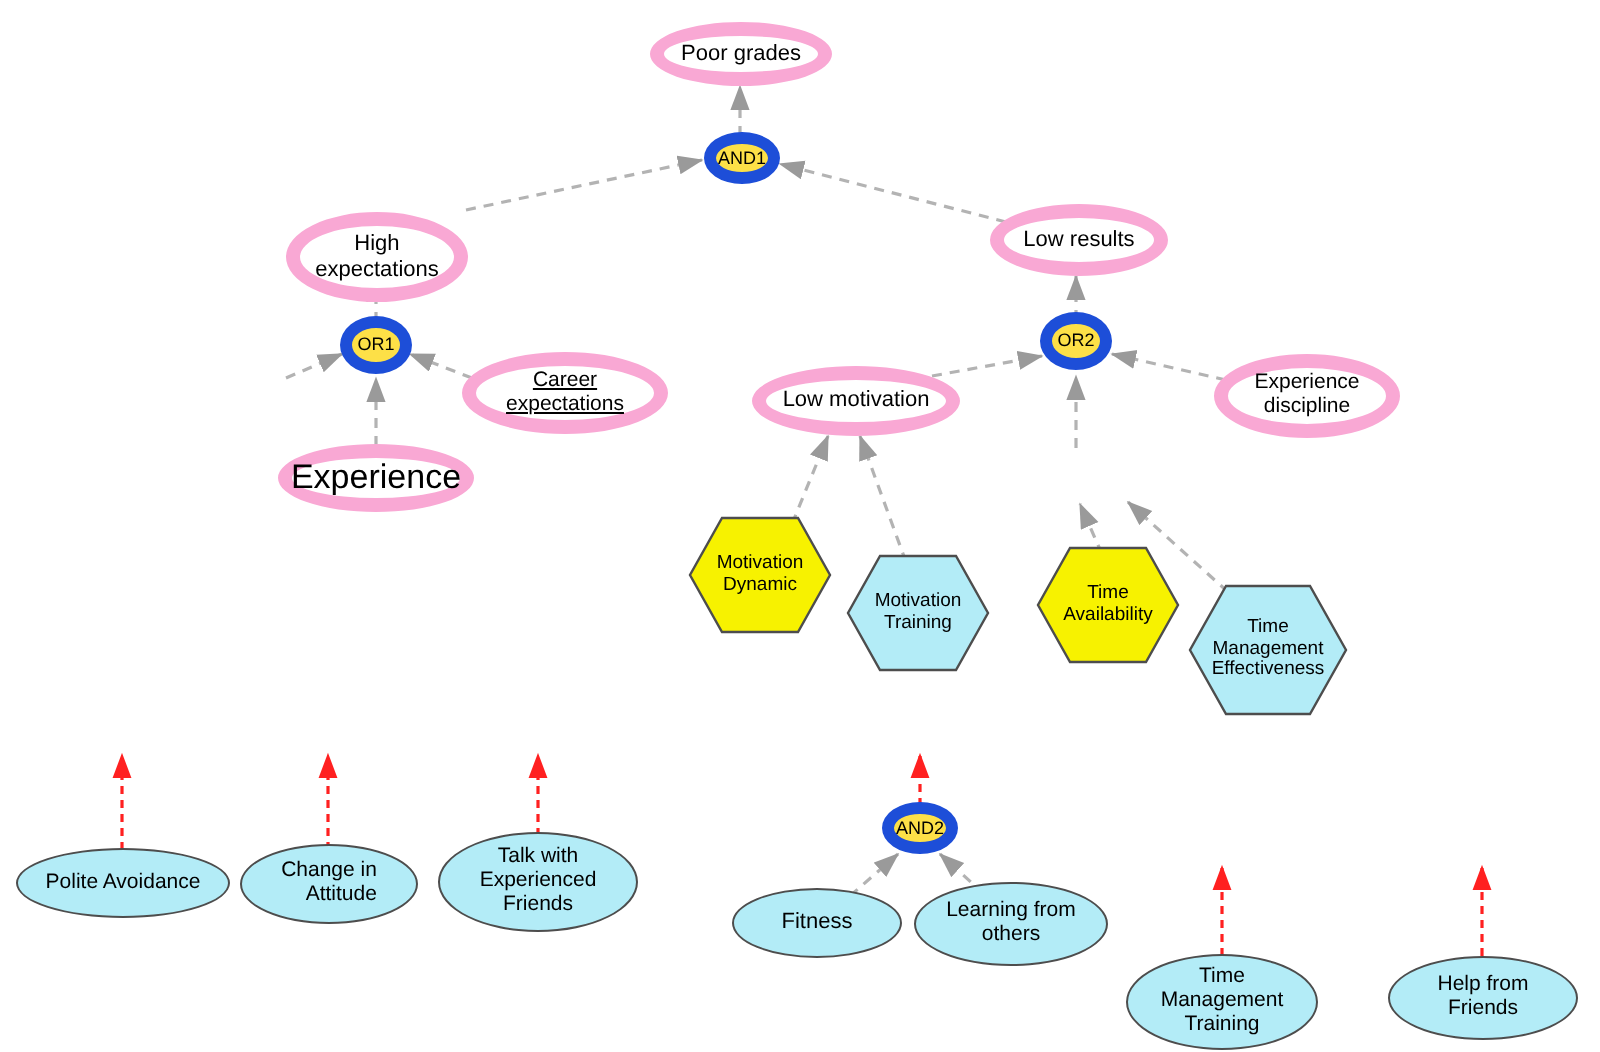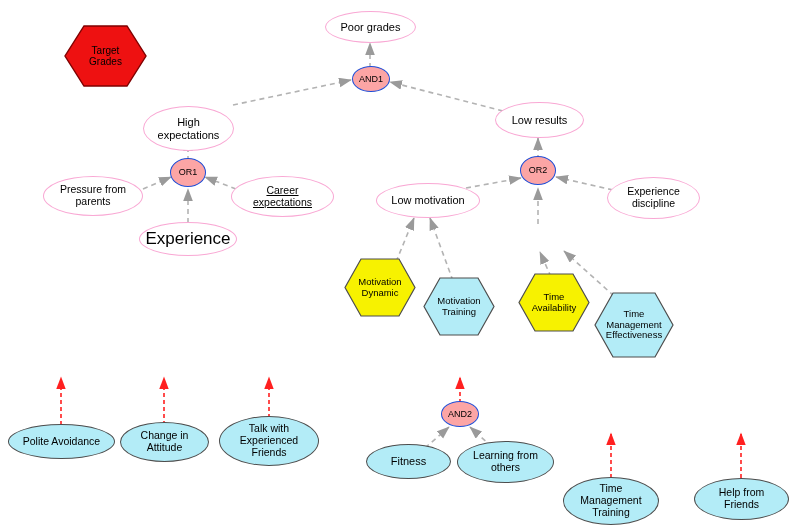--- a/index.html
+++ b/index.html
@@ -28,32 +28,32 @@
     position: absolute;
     display: flex;
     align-items: center;
     justify-content: center;
     text-align: center;
     box-sizing: border-box;
     color: #000000;
     line-height: 1.12;
   }
   .ellipse {
-    border: 1px solid #f9a8d4;
+    border: 7px solid #f9a8d4;
     border-radius: 50%;
     background: #ffffff;
   }
   .ellipse.cyan {
     background: #b3ecf7;
     border: 1px solid #4d4d4d;
   }
   .gate {
-    border: 1px solid #1d4ed8;
+    border: 6px solid #1d4ed8;
     border-radius: 50%;
-    background: #fca5a5;
+    background: #fde047;
   }
   .hexwrap {
     position: absolute;
   }
   .hexlabel {
     position: absolute;
     left: 0;
     top: 0;
     width: 100%;
     height: 100%;
@@ -121,27 +121,20 @@
     <g stroke="#ff2020" stroke-width="1.6" stroke-dasharray="4,3" fill="none" marker-end="url(#red-arrow)">
       <path d="M61,425 L61,378"></path>
       <path d="M164,425 L164,378"></path>
       <path d="M269,425 L269,378"></path>
       <path d="M460,403 L460,378"></path>
       <path d="M611,478 L611,434"></path>
       <path d="M741,478 L741,434"></path>
     </g>
   </svg>
 
-  <div class="hexwrap" style="left:64px; top:25px; width:83px; height:62px;">
-    <svg width="83" height="62" viewBox="0 0 83 62">
-      <polygon points="20,1 63,1 82,31 63,61 20,61 1,31" fill="#ee1111" stroke="#800000" stroke-width="1.4"></polygon>
-    </svg>
-    <div class="hexlabel" style="font-size:10px; white-space:pre-line;">Target
-Grades</div>
-  </div>
 
   <div class="node ellipse" style="left:325px; top:11px; width:91px; height:32px; font-size:11px;">
     <span>Poor grades</span>
   </div>
 
   <div class="node gate" style="left:352px; top:66px; width:38px; height:26px; font-size:9px;">
     <span>AND1</span>
   </div>
 
   <div class="node ellipse" style="left:143px; top:106px; width:91px; height:45px; font-size:11px; white-space:pre-line;">
@@ -154,24 +147,20 @@
   </div>
 
   <div class="node gate" style="left:170px; top:158px; width:36px; height:29px; font-size:9px;">
     <span>OR1</span>
   </div>
 
   <div class="node gate" style="left:520px; top:156px; width:36px; height:29px; font-size:9px;">
     <span>OR2</span>
   </div>
 
-  <div class="node ellipse" style="left:43px; top:176px; width:100px; height:40px; font-size:10.5px; white-space:pre-line;">
-    <span>Pressure from
-parents</span>
-  </div>
 
   <div class="node ellipse" style="left:231px; top:176px; width:103px; height:41px; font-size:10.5px; white-space:pre-line;text-decoration:underline;">
     <span>Career
 expectations</span>
   </div>
 
   <div class="node ellipse" style="left:139px; top:222px; width:98px; height:34px; font-size:17px;">
     <span>Experience</span>
   </div>
 
@@ -215,21 +204,21 @@
     </svg>
     <div class="hexlabel" style="font-size:9.5px; white-space:pre-line;">Time
 Management
 Effectiveness</div>
   </div>
 
   <div class="node ellipse cyan" style="left:8px; top:424px; width:107px; height:35px; font-size:10.5px;align-items:center;">
     <span>Polite Avoidance</span>
   </div>
 
-  <div class="node ellipse cyan" style="left:120px; top:422px; width:89px; height:40px; font-size:10.5px; white-space:pre-line;">
+  <div class="node ellipse cyan" style="left:120px; top:422px; width:89px; height:40px; font-size:10.5px; white-space:pre-line;text-align:right;">
     <span>Change in
 Attitude</span>
   </div>
 
   <div class="node ellipse cyan" style="left:219px; top:416px; width:100px; height:50px; font-size:10.5px; white-space:pre-line;">
     <span>Talk with
 Experienced
 Friends</span>
   </div>
 

